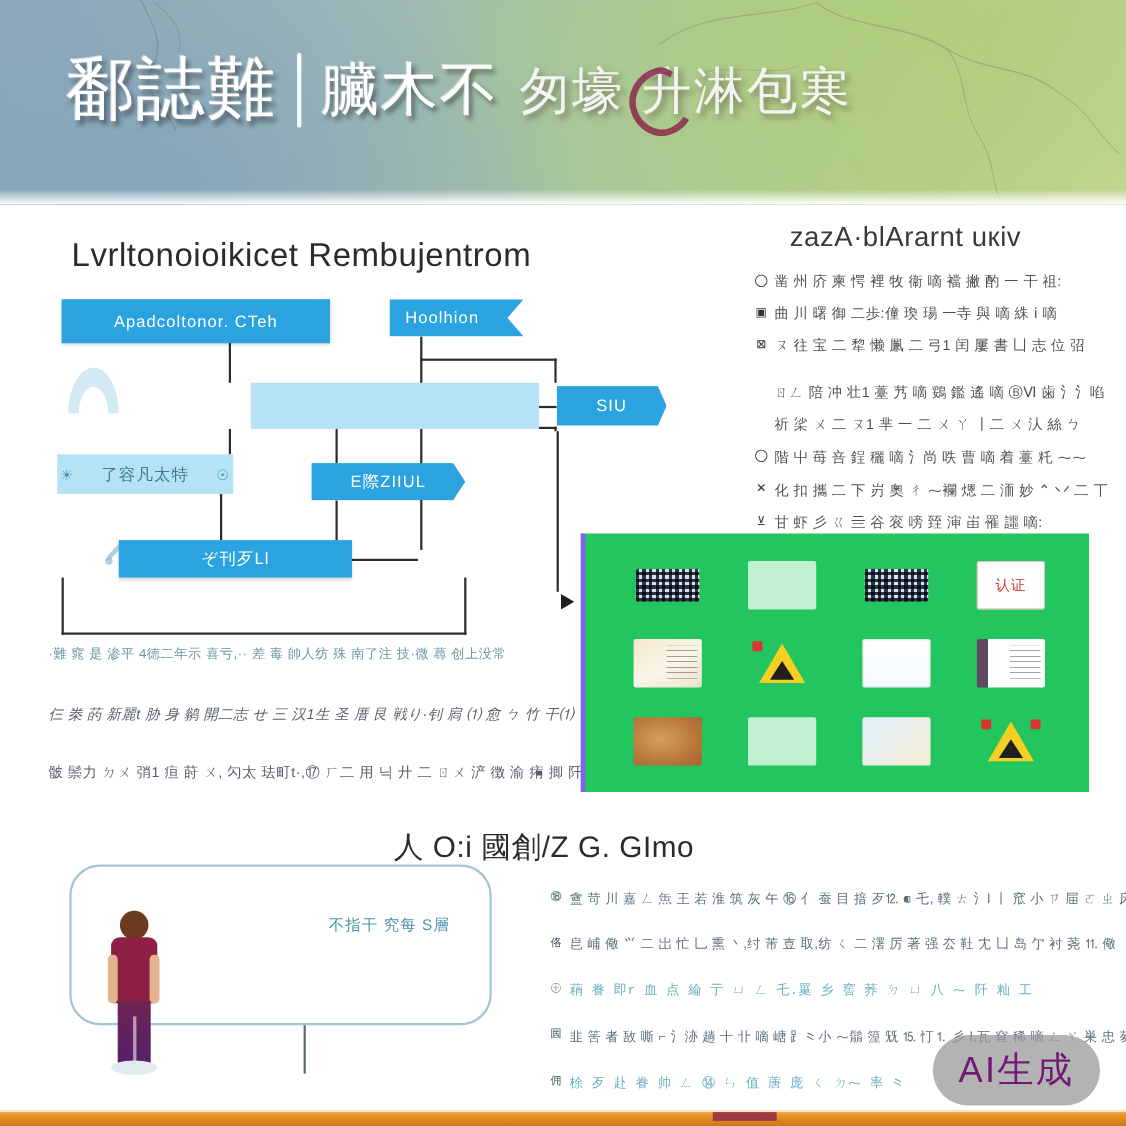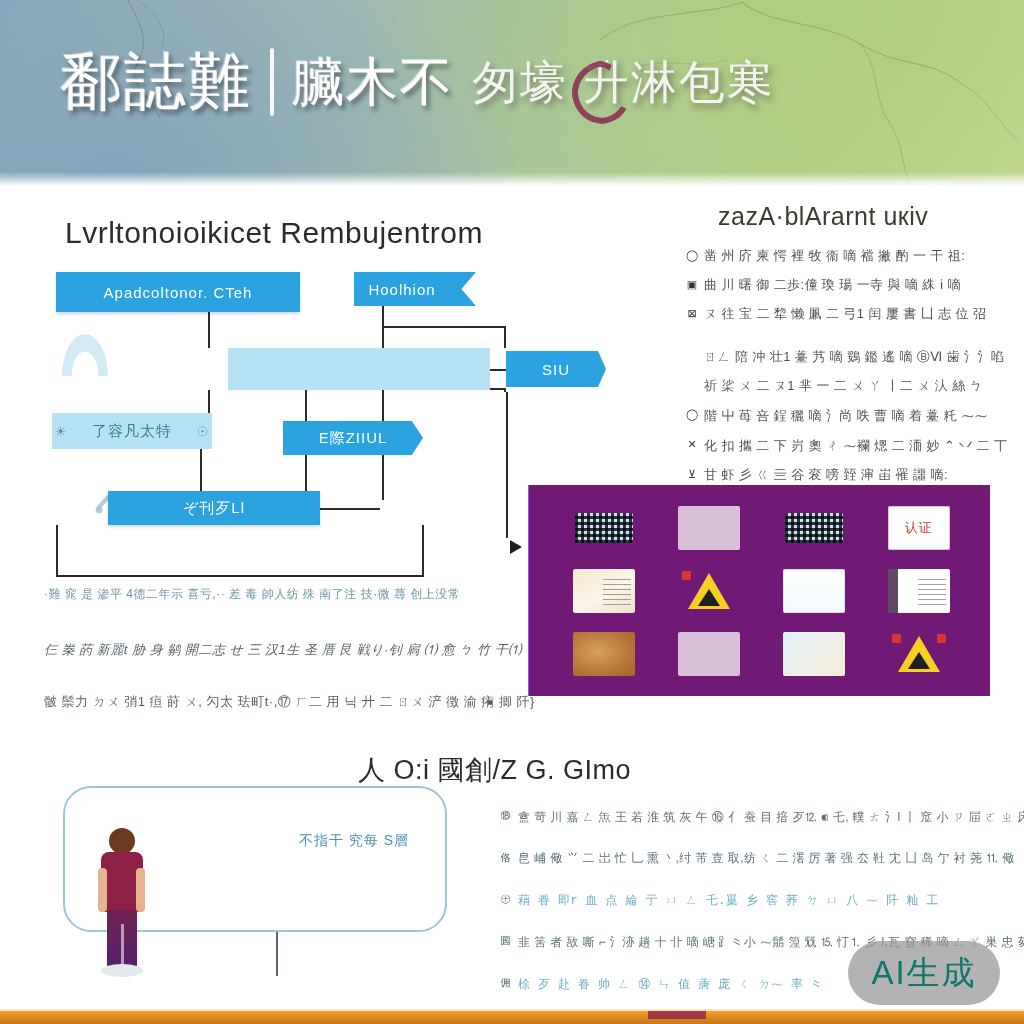--- a/index.html
+++ b/index.html
@@ -207,23 +207,23 @@
     letter-spacing: .4px;
     white-space: nowrap;
     filter: blur(.4px);
     opacity: .88;
   }
   .rl-spacer { height: 14px; }
 
   
   #thumb-panel {
     position: absolute; left: 528px; top: 485px;
-    width: 462px; height: 211px;
-    background: #701a75;
-    border-left: 1px solid #8b5cf6;
+    width: 462px; height: 235px;
+    background: #22c55e;
+    border-left: 4px solid #8b5cf6;
   }
   #thumb-grid {
     position: absolute; inset: 14px 22px 14px 26px;
     display: grid;
     grid-template-columns: repeat(4, 1fr);
     grid-template-rows: repeat(3, 1fr);
     gap: 6px;
     align-items: center;
     justify-items: center;
   }
@@ -400,21 +400,21 @@
   }
   .bn-text.teal { color: #4fa0b5; font-family: Liberation Mono, monospace; }
 
   
   #ai-watermark {
     position: absolute; left: 848px; top: 941px;
     width: 152px; height: 64px;
     border-radius: 32px;
     background: rgba(150,150,150,.72);
     display: flex; align-items: center; justify-content: center;
-    color: #0f766e;
+    color: #701a75;
     font-size: 33px;
     letter-spacing: 2px;
   }
   #footer-bar {
     position: absolute; left: 0; bottom: 0;
     width: 1024px; height: 13px;
     background: linear-gradient(180deg, #f0a23a 0%, #e08a1e 45%, #c8761a 100%);
   }
   #footer-accent {
     position: absolute; left: 648px; bottom: 5px;

